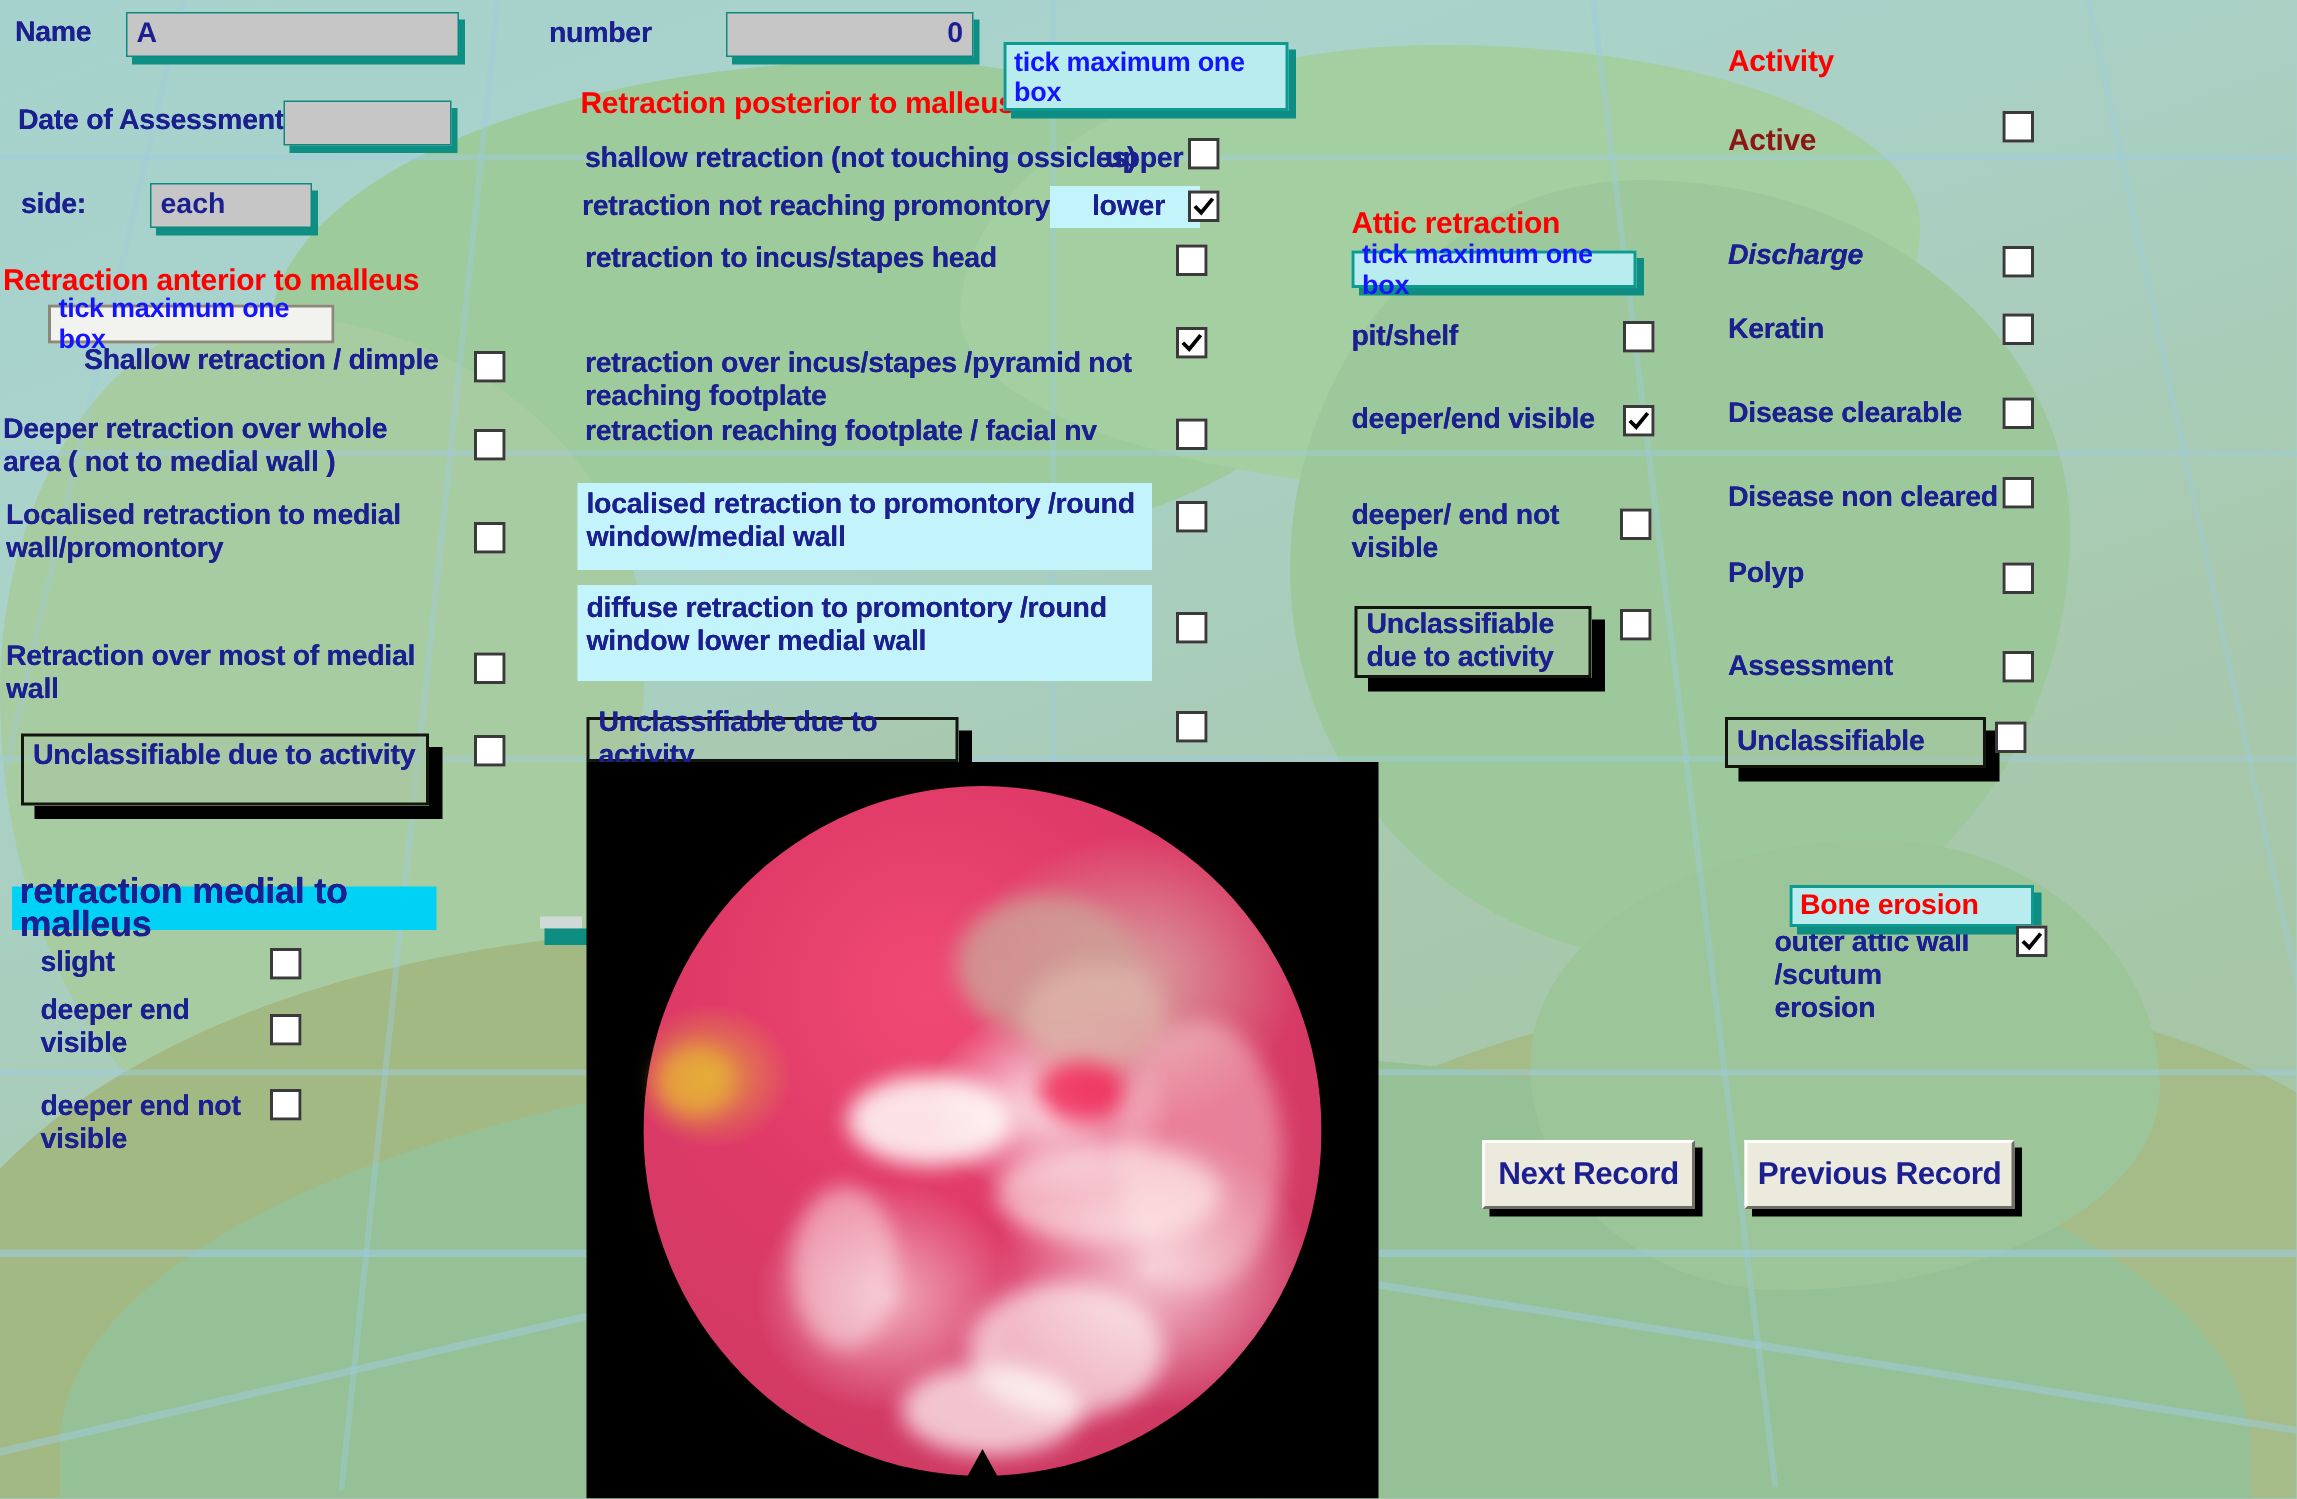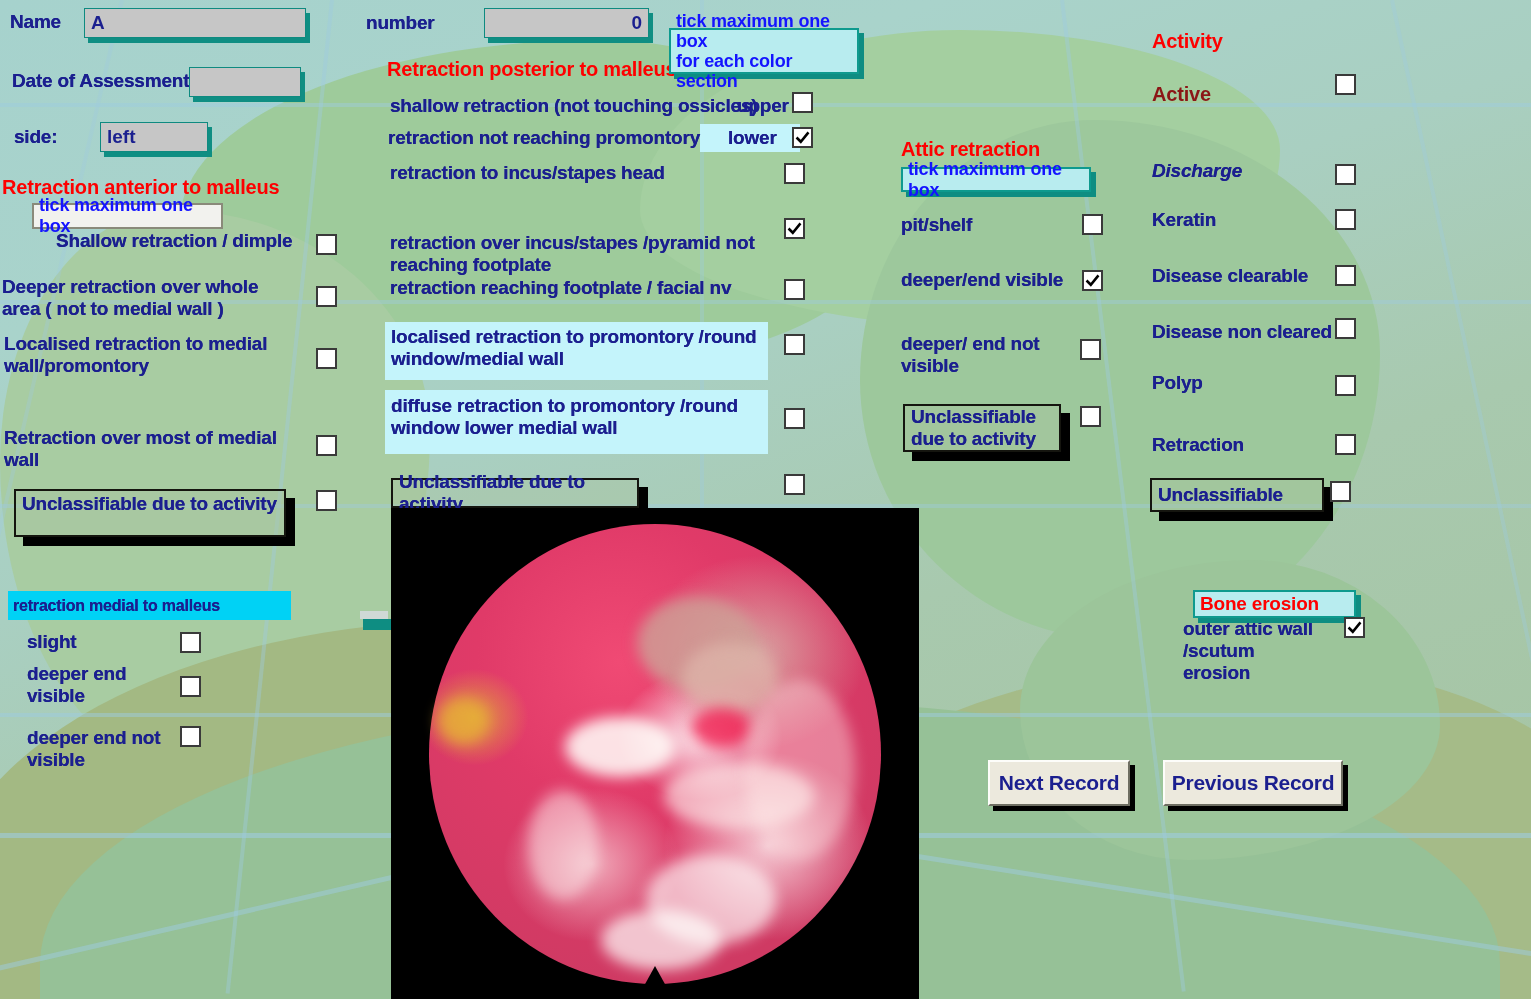--- a/index.html
+++ b/index.html
@@ -109,21 +109,21 @@
 <div class="abs lbl" style="left:10px;top:11px;">Name</div>
 <div class="field" style="left:84px;top:8px;width:222px;height:30px;">A</div>
 
 <div class="abs lbl" style="left:366px;top:12px;">number</div>
 <div class="field rightal" style="left:484px;top:8px;width:165px;height:30px;">0</div>
 
 <div class="abs lbl" style="left:12px;top:70px;">Date of Assessment</div>
 <div class="field" style="left:189px;top:67px;width:112px;height:30px;"></div>
 
 <div class="abs lbl" style="left:14px;top:126px;">side:</div>
-<div class="field" style="left:100px;top:122px;width:108px;height:30px;">left</div>
+<div class="field" style="left:100px;top:122px;width:108px;height:30px;">each</div>
 
 <div class="abs red" style="left:2px;top:176px;">Retraction anterior to  malleus</div>
 <div class="notebox note-outline" style="left:32px;top:203px;width:191px;height:26px;">
   <span class="blue-bright">tick maximum one box</span>
 </div>
 
 <div class="abs lbl" style="left:56px;top:230px;width:250px;">Shallow retraction / dimple</div>
 <div class="cb" style="left:316px;top:234px;">
   
 </div>
@@ -144,21 +144,21 @@
 </div>
 
 <div class="plate" style="left:14px;top:489px;width:272px;height:48px;">
   <span class="lbl">Unclassifiable due to activity</span>
 </div>
 <div class="cb" style="left:316px;top:490px;">
   
 </div>
 
 <div class="notebox note-cyan" style="left:8px;top:591px;width:283px;height:29px;">
-  <span class="lbl" style="font-size:16px;">retraction medial to malleus</span>
+  <span class="lbl" style="font-size:24px;">retraction medial to malleus</span>
 </div>
 
 <div class="abs lbl" style="left:27px;top:631px;">slight</div>
 <div class="cb" style="left:180px;top:632px;">
   
 </div>
 
 <div class="abs lbl" style="left:27px;top:663px;width:145px;">deeper end visible</div>
 <div class="cb" style="left:180px;top:676px;">
   
@@ -169,21 +169,20 @@
   
 </div>
 
 <div class="abs" style="left:360px;top:611px;width:28px;height:8px;background:#cfd9d6;z-index:4;"></div>
 <div class="abs" style="left:363px;top:619px;width:30px;height:11px;background:#0e8d82;z-index:4;"></div>
 
 <div class="abs red" style="left:387px;top:58px;">Retraction posterior to malleus</div>
 
 <div class="notebox note-teal" style="left:669px;top:28px;width:190px;height:46px;flex-direction:column;align-items:flex-start;justify-content:center;line-height:20px;">
   <span class="blue-bright">tick maximum one box</span>
-  <span class="blue-bright">for each color section</span>
 </div>
 
 <div class="cyanrow" style="left:700px;top:124px;width:100px;height:28px;"></div>
 <div class="cyanrow" style="left:385px;top:322px;width:383px;height:58px;"></div>
 <div class="cyanrow" style="left:385px;top:390px;width:383px;height:64px;"></div>
 
 <div class="abs lbl" style="left:390px;top:95px;width:395px;">shallow retraction (not touching ossicles)</div>
 <div class="abs lbl" style="left:737px;top:95px;">upper</div>
 <div class="cb" style="left:792px;top:92px;">
   
@@ -285,21 +284,21 @@
 <div class="abs lbl" style="left:1152px;top:321px;">Disease non cleared</div>
 <div class="cb" style="left:1335px;top:318px;">
   
 </div>
 
 <div class="abs lbl" style="left:1152px;top:372px;">Polyp</div>
 <div class="cb" style="left:1335px;top:375px;">
   
 </div>
 
-<div class="abs lbl" style="left:1152px;top:434px;">Retraction</div>
+<div class="abs lbl" style="left:1152px;top:434px;">Assessment</div>
 <div class="cb" style="left:1335px;top:434px;">
   
 </div>
 
 <div class="plate" style="left:1150px;top:478px;width:174px;height:34px;align-items:center;">
   <span class="lbl">Unclassifiable</span>
 </div>
 <div class="cb" style="left:1330px;top:481px;">
   
 </div>

